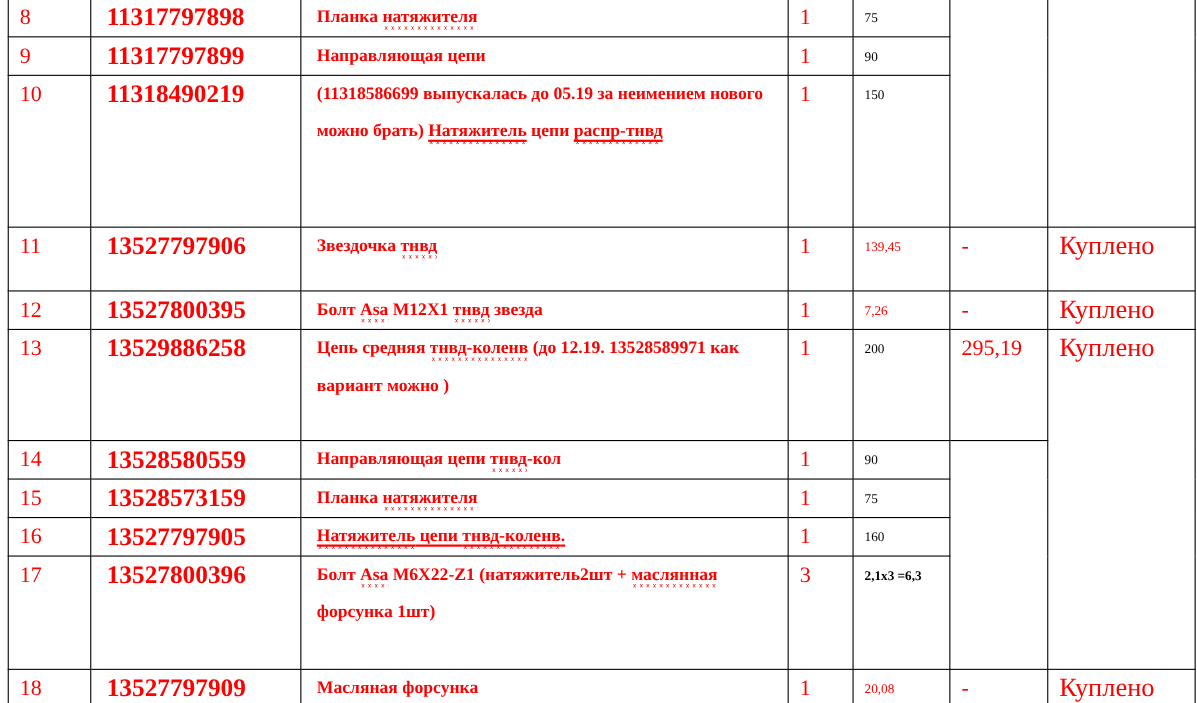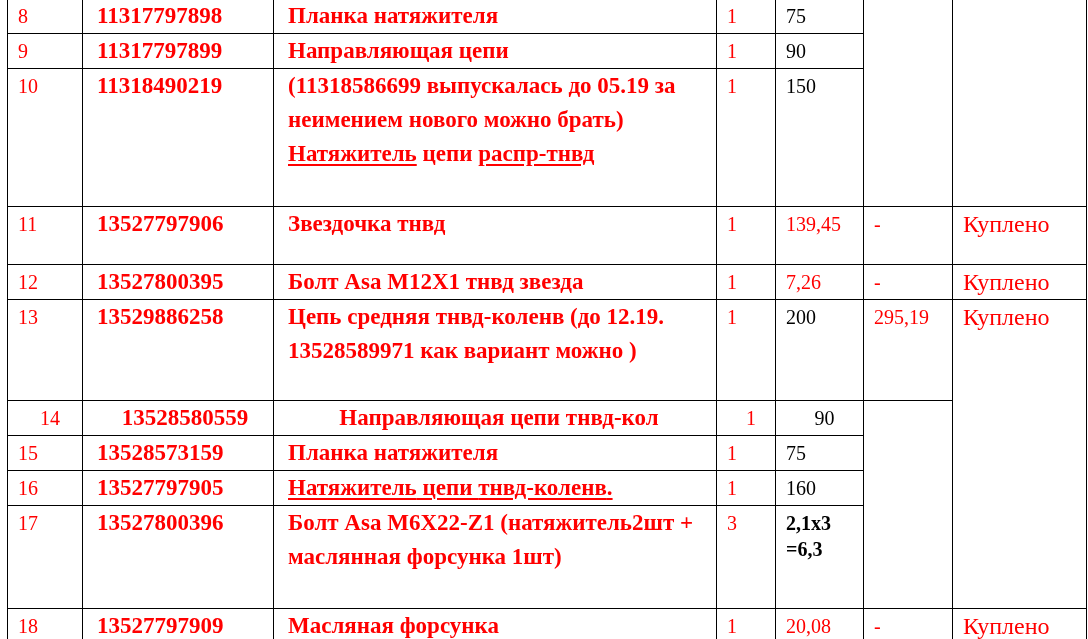--- a/index.html
+++ b/index.html
@@ -11,23 +11,23 @@
                    color: #ff0000; overflow: hidden; }
   col.c-num { width: 75px; }
   col.c-code { width: 191px; }
   col.c-desc { width: 443px; }
   col.c-qty { width: 59px; }
   col.c-price { width: 88px; }
   col.c-total { width: 89px; }
   col.c-status { width: 134px; }
   .num { font-size: 20px; line-height: 34px; }
   .code { font-size: 23px; font-weight: bold; line-height: 34px; padding-left: 14px !important; margin-top: 40px; }
-  .desc { font-size: 23px; font-weight: bold; line-height: 34px; padding-left: 14px !important; padding-right: 6px !important; font-family: Liberation Serif, serif; }
+  .desc { font-size: 16px; font-weight: bold; line-height: 34px; padding-left: 14px !important; padding-right: 6px !important; font-family: Liberation Serif, serif; }
   .qty { font-size: 20px; line-height: 34px; }
-  .price { font-size: 20px; line-height: 26px; padding-top: 4px !important; word-break: break-all; }
+  .price { font-size: 12px; line-height: 26px; padding-top: 4px !important; word-break: break-all; }
   .price.black { color: #000; }
   .total { font-size: 20px; line-height: 26px; padding-top: 4px !important; word-break: break-all; }
   .status { font-size: 24px; line-height: 34px; }
   .ul { text-decoration: underline; text-decoration-thickness: 2px; text-underline-offset: 3px; margin-top: 23px; }
   .wavy { background-repeat: repeat-x; background-position: 0 100%;
           background-size: 6px 3px;
           background-image: linear-gradient(135deg, transparent 45%, #e03030 45%, #e03030 55%, transparent 55%),
                             linear-gradient(45deg, transparent 45%, #e03030 45%, #e03030 55%, transparent 55%);
           padding-bottom: 3px; }
 </style>
@@ -88,21 +88,21 @@
       </tr>
       <tr style="height: 101px;">
         <td class="num">13</td>
         <td class="code">13529886258</td>
         <td class="desc"><span>Цепь средняя </span><span class="wavy">тнвд-коленв</span><span> (до 12.19. 13528589971 как вариант можно )</span></td>
         <td class="qty">1</td>
         <td class="price black">200</td>
         <td class="total" rowspan="1">295,19</td>
         <td class="status" rowspan="5">Куплено</td>
       </tr>
-      <tr style="height: 35px; text-align: center;">
+      <tr style="height: 35px;">
         <td class="num">14</td>
         <td class="code">13528580559</td>
         <td class="desc"><span>Направляющая цепи </span><span class="wavy">тнвд</span><span>-кол</span></td>
         <td class="qty">1</td>
         <td class="price black">90</td>
         <td class="total" rowspan="4"></td>
       </tr>
       <tr style="height: 34px;">
         <td class="num">15</td>
         <td class="code">13528573159</td>

